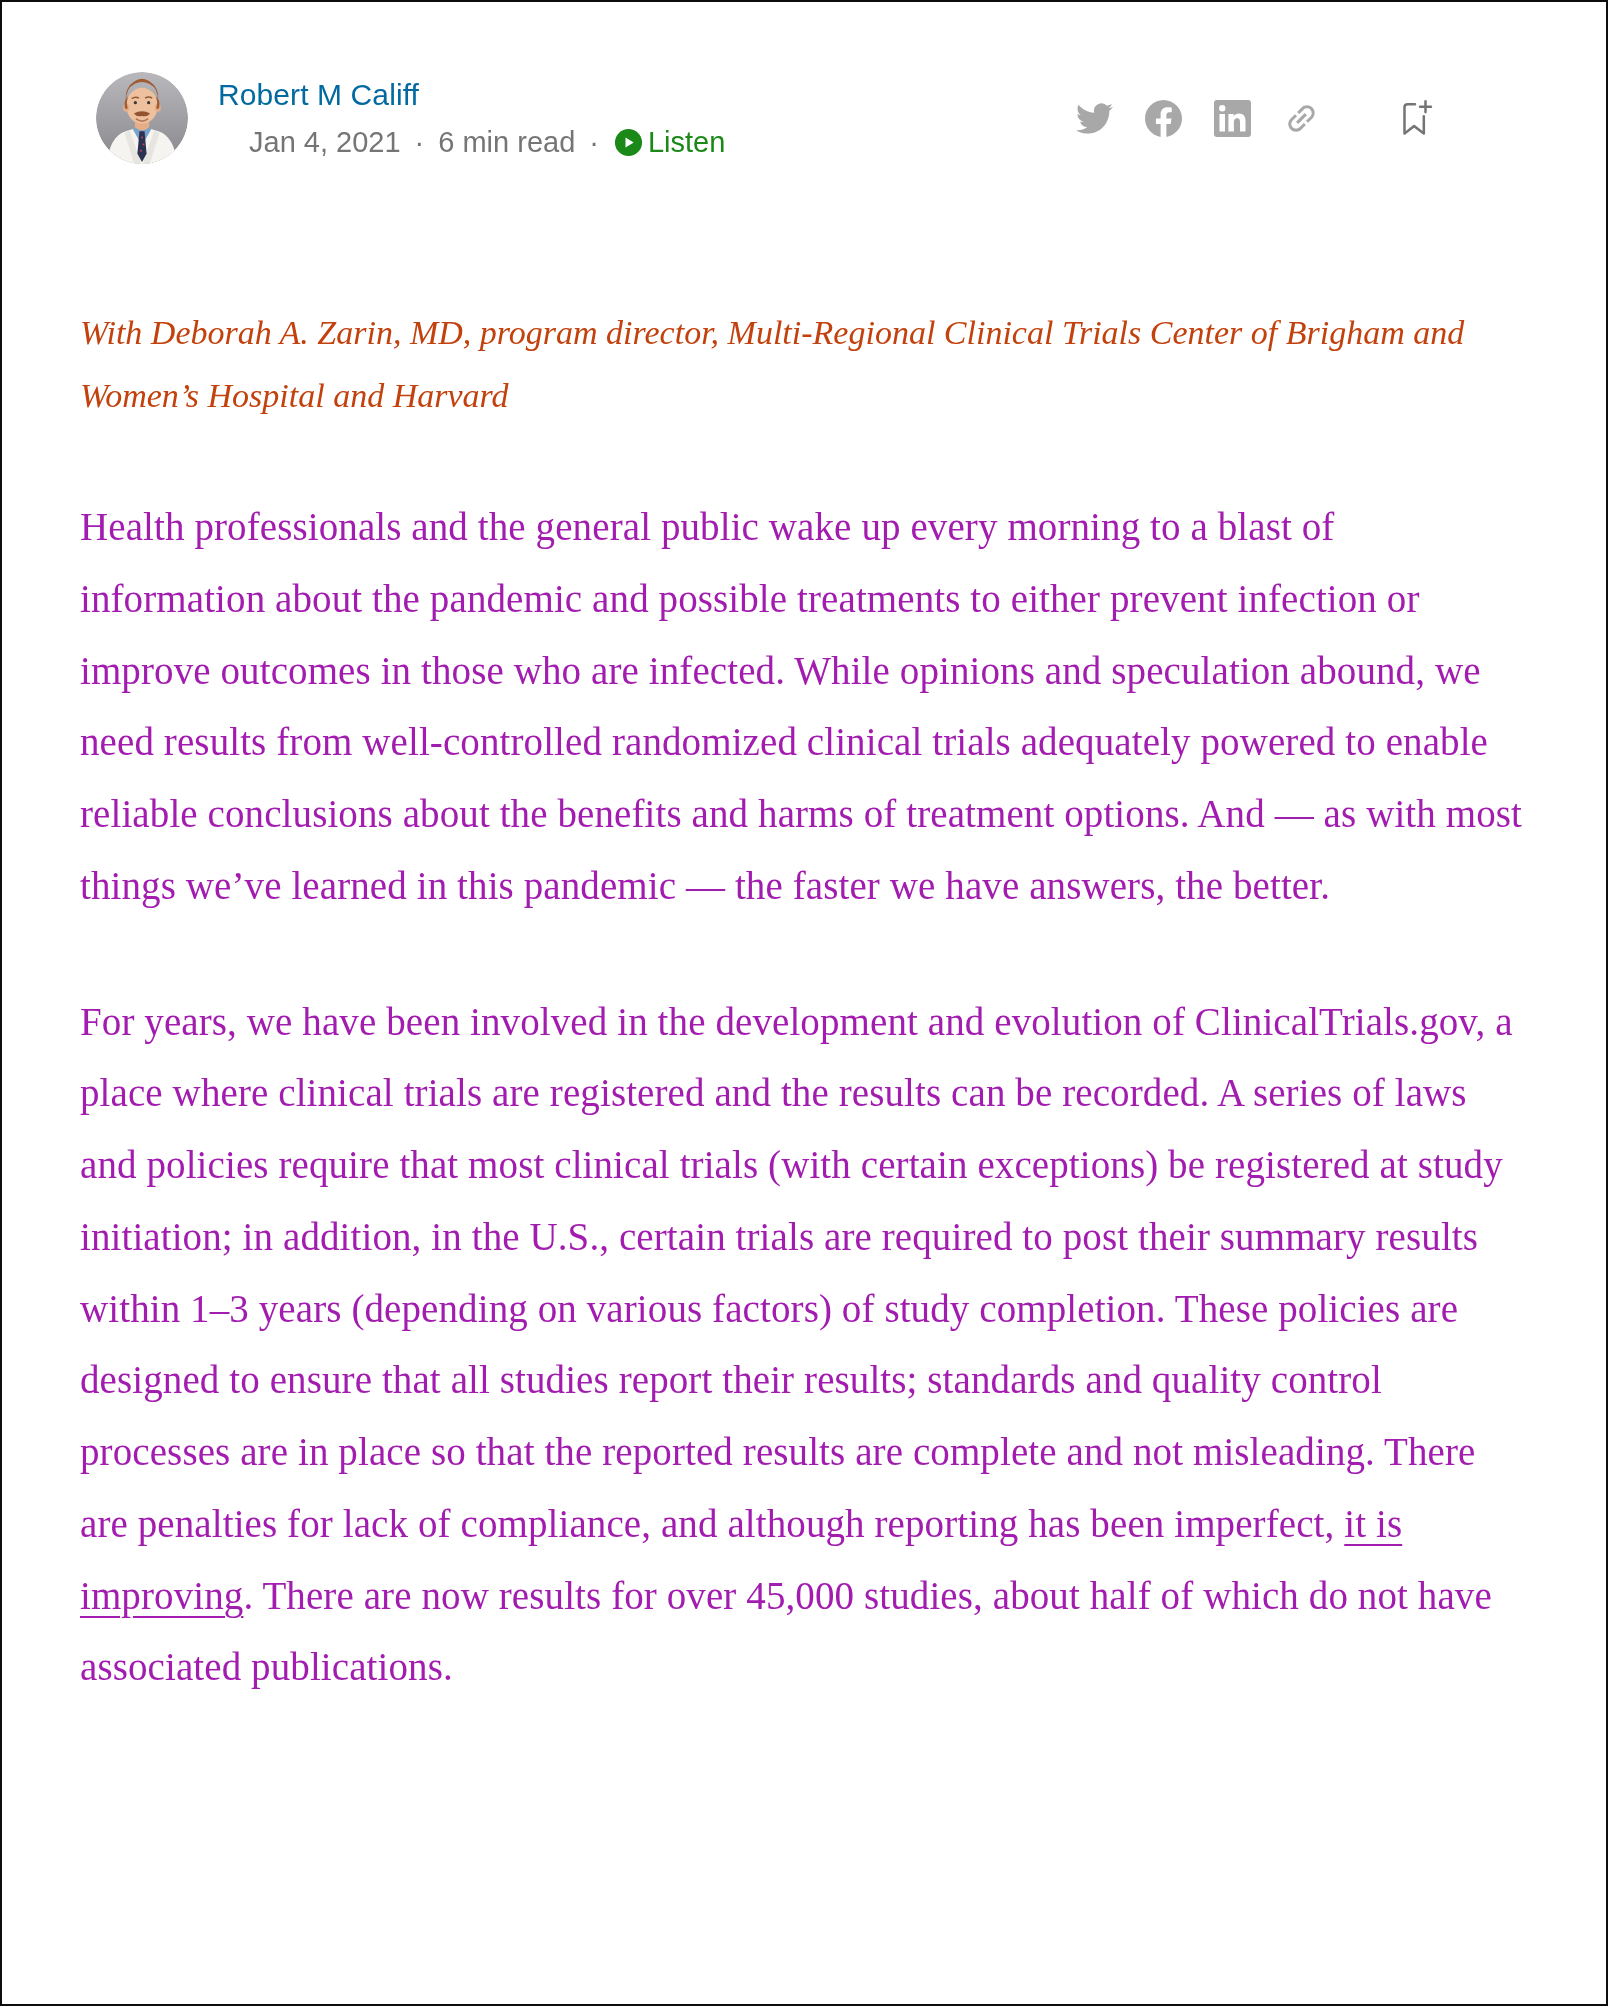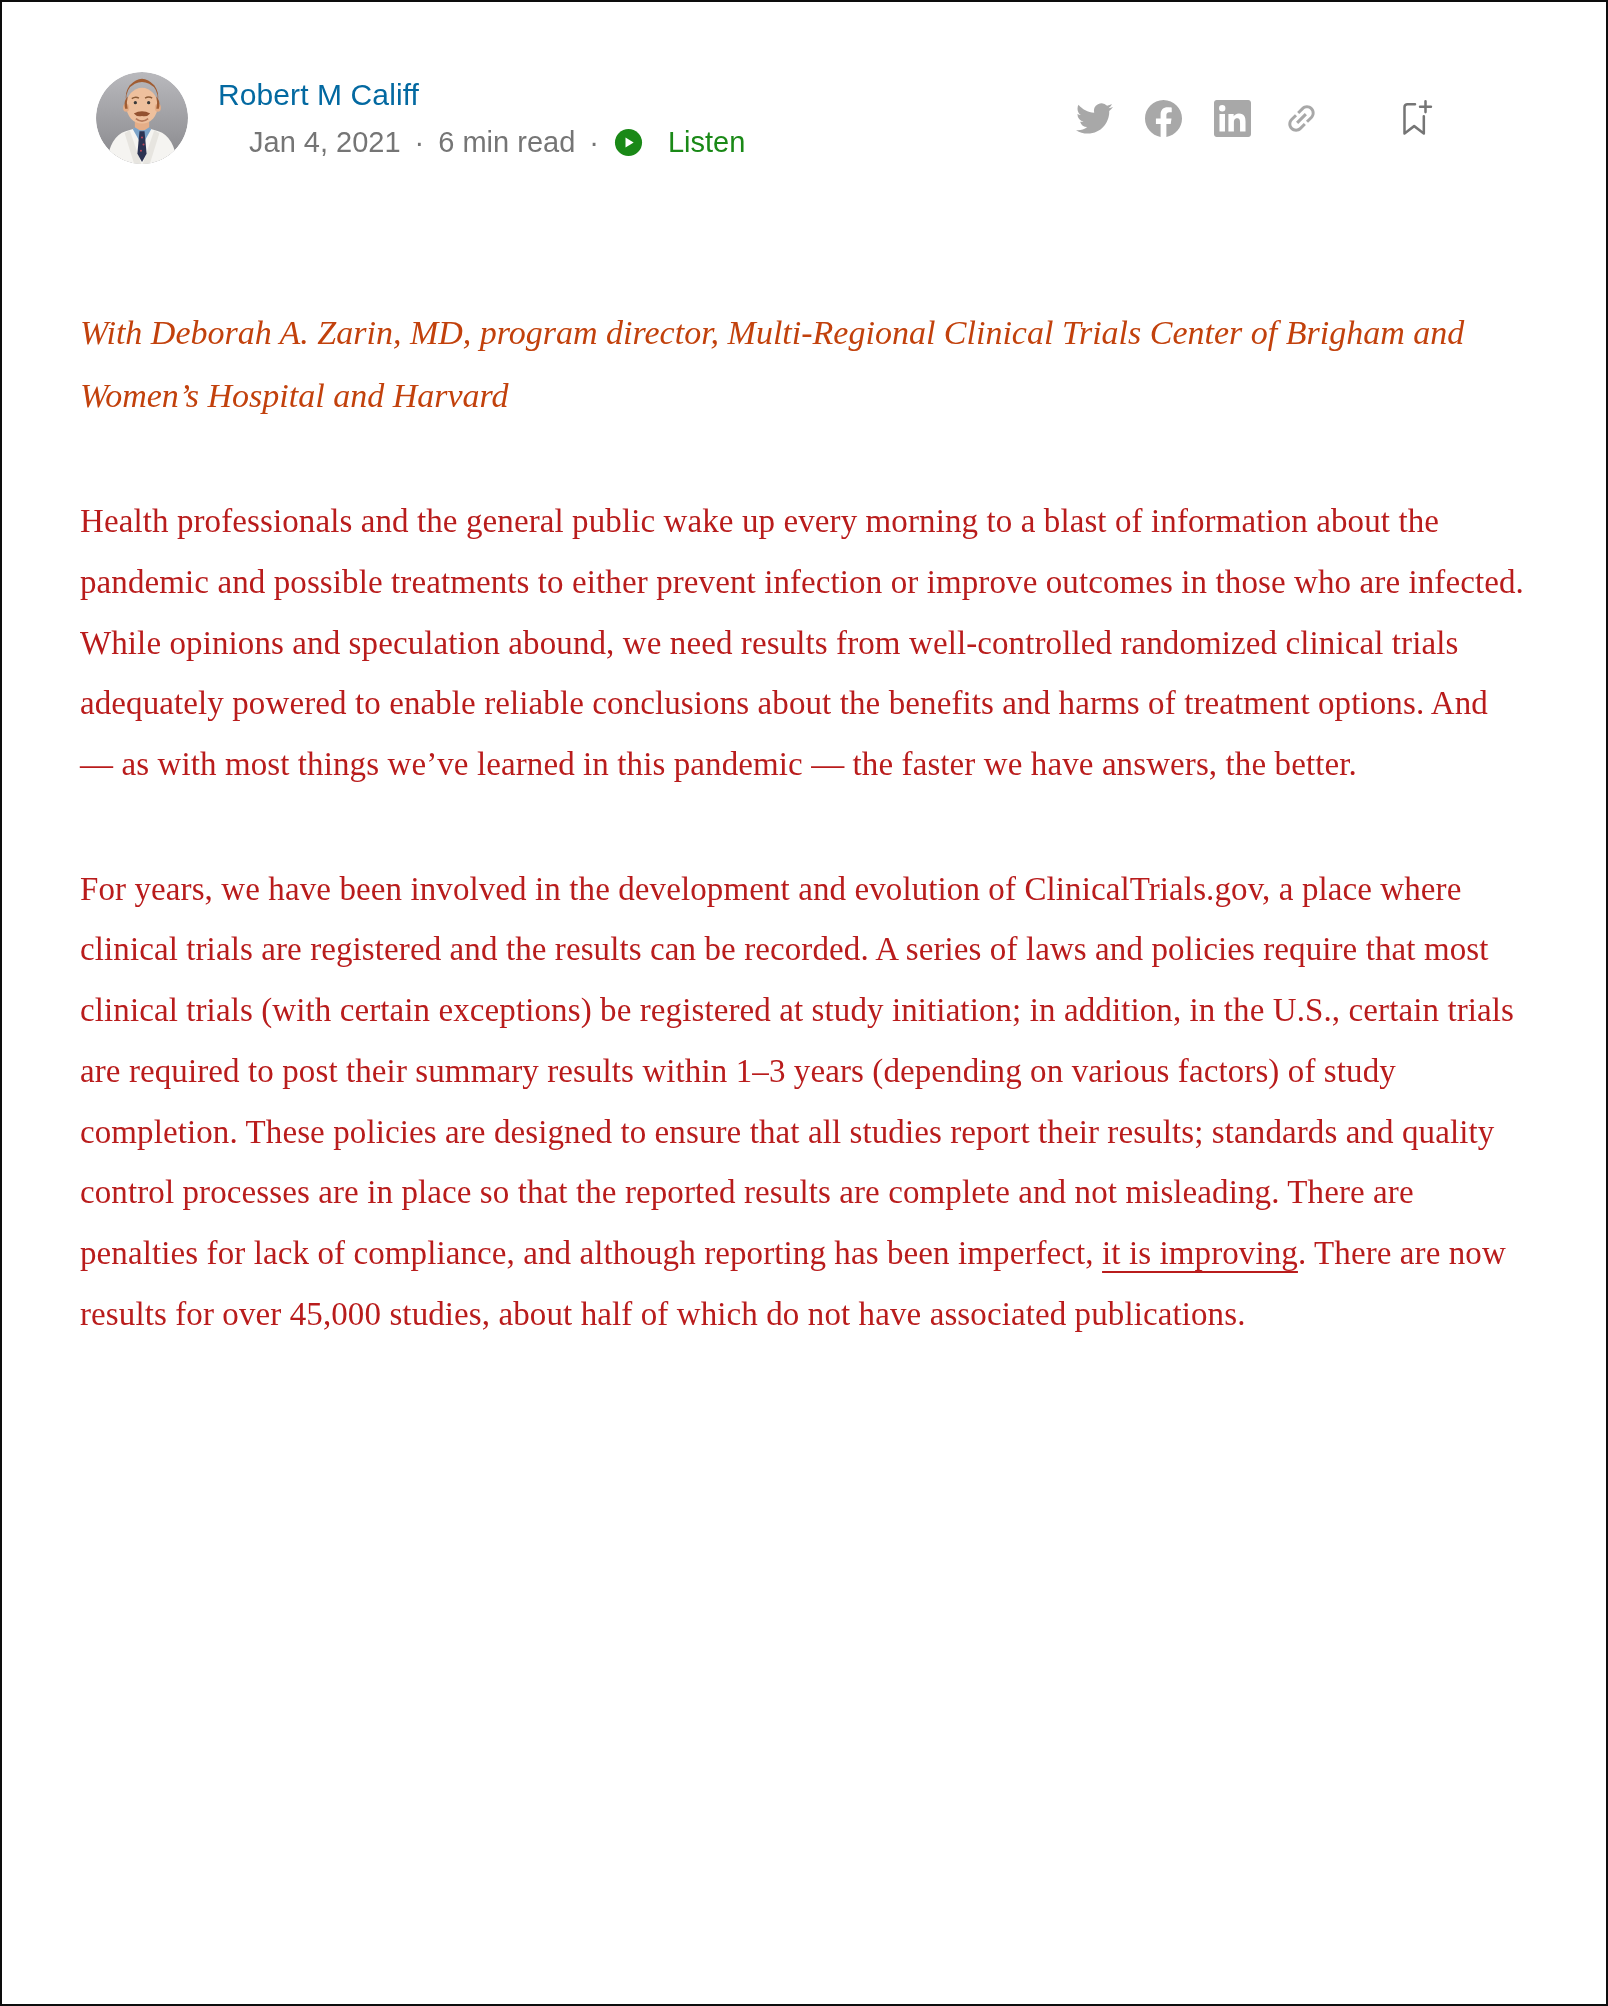--- a/index.html
+++ b/index.html
@@ -20,21 +20,21 @@
     width:92px; height:92px; border-radius:50%;
     overflow:hidden; margin-left:16px; flex:0 0 auto; cursor:pointer;
   }
   .author-block { margin-left:30px; }
   .author-name { font-size:30px; color:#0369a1; letter-spacing:0.1px; cursor:pointer; }
   .meta-row {
     margin-top:14px; display:flex; align-items:center;
     font-size:29px; color:#757575;margin-left:31px;
   }
   .meta-dot { margin:0 14px; color:#757575; }
-  .listen-btn { display:inline-flex; align-items:center; gap:24px; cursor:pointer; }
+  .listen-btn { display:inline-flex; align-items:center; gap:4px; cursor:pointer; }
   .listen-label { font-size:29px; color:#1a8917; }
   .share-group { margin-left:auto; display:flex; align-items:center; gap:32px; }
   .share-icon { width:37px; height:37px; cursor:pointer; display:block; }
   .bookmark-btn { margin-left:74px; margin-right:92px; cursor:pointer; }
   .bookmark-btn svg { width:42px; height:42px; display:block; }
 
   
   .article-title {
     margin-top:42px;
     font-size:54px; line-height:1.2;
@@ -47,21 +47,21 @@
     margin-top:138px;
     font-family:"Liberation Serif","DejaVu Serif",serif;
     font-style:italic;
     font-size:34px; line-height:1.84; color:#c2410c;
     max-width:1420px;
   }
   .article-body { max-width:1448px; }
   .body-para {
     margin-top:64px;
     font-family:"Liberation Serif","DejaVu Serif",serif;
-    font-size:33px; line-height:1.84; color:#b91c1c;
+    font-size:39px; line-height:1.84; color:#a21caf;
     letter-spacing:0.1px;
   }
   .inline-link {
     color:inherit;
     text-decoration-thickness:2px;
     text-underline-offset:7px;
     cursor:pointer;
   }
 </style>
 </head>

